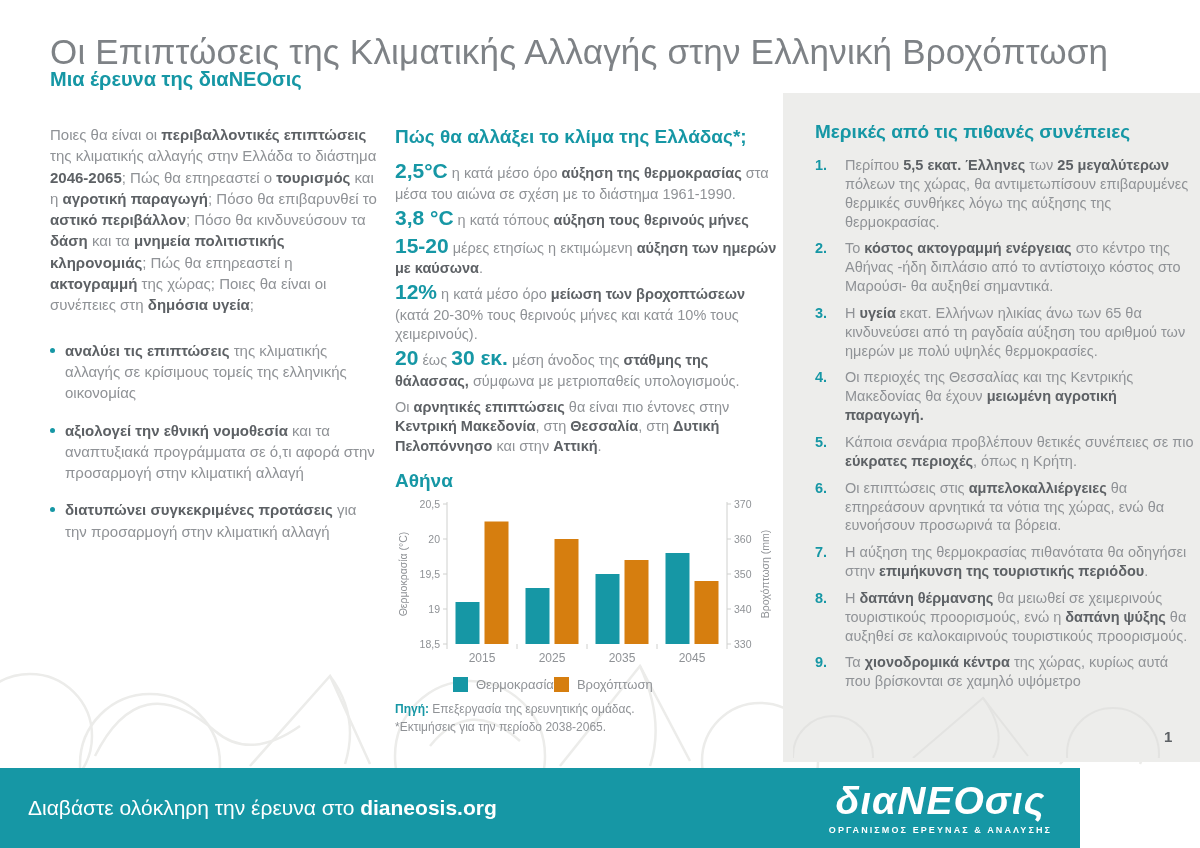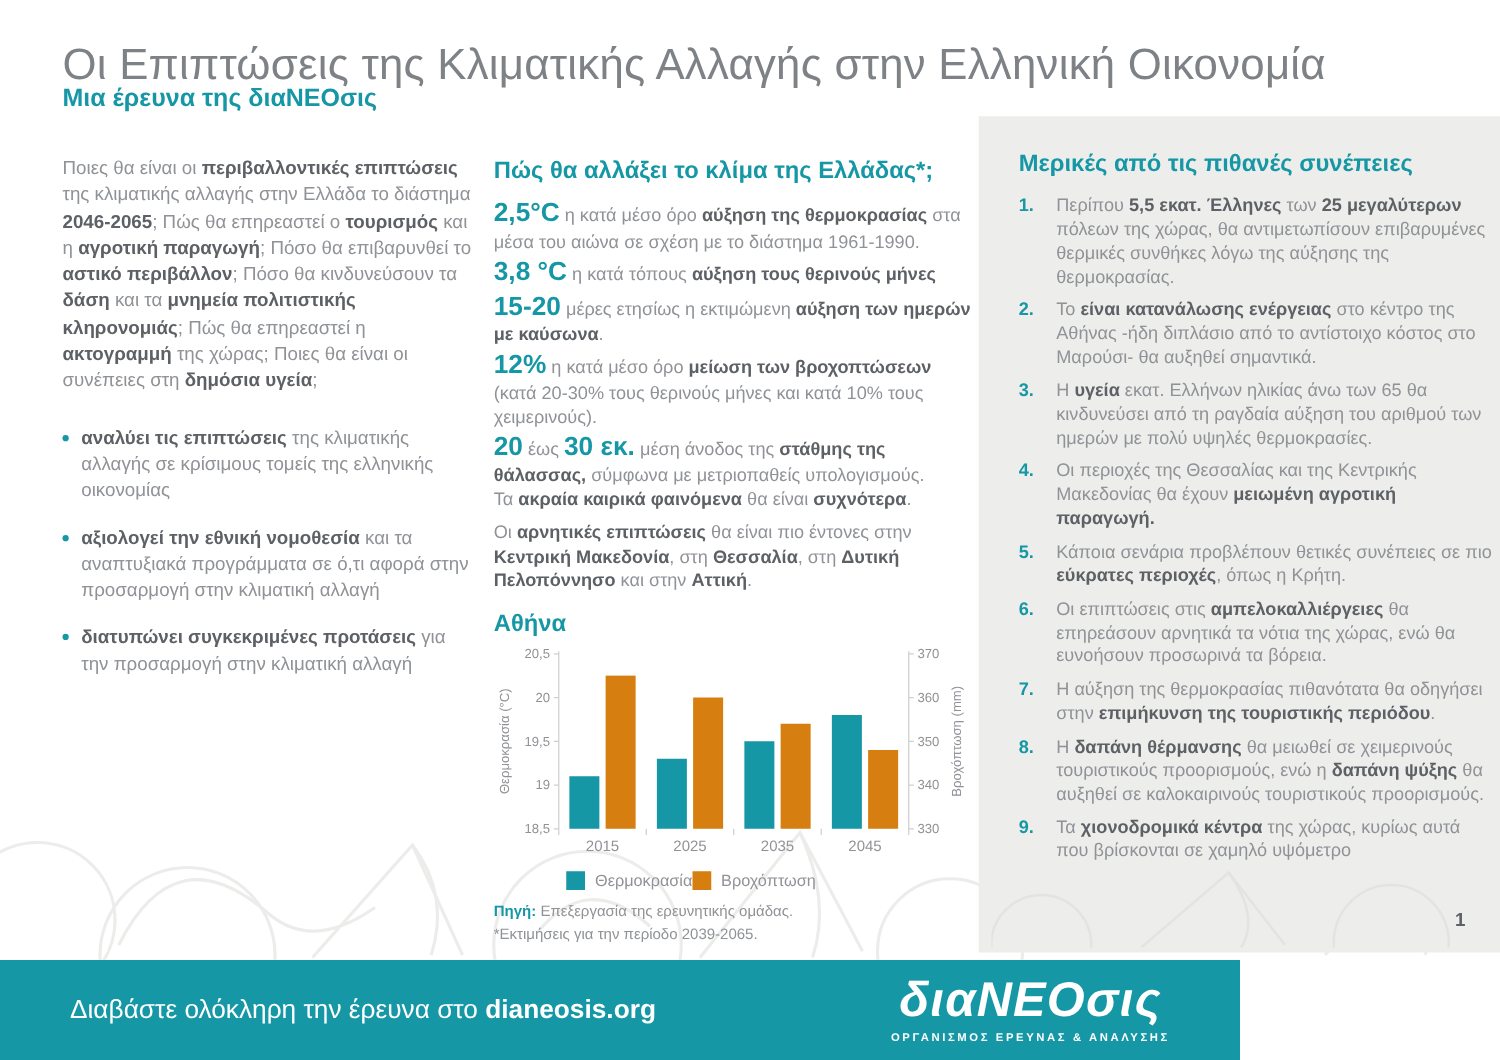--- a/index.html
+++ b/index.html
@@ -42,22 +42,22 @@
   .panel{position:absolute;left:783px;top:93px;width:440px;height:669px;background:var(--panel);
          padding:28px 28px 0 32px;box-sizing:border-box;z-index:1;overflow:hidden;}
   .panel-heading{font-size:19px;font-weight:700;color:var(--teal);margin:0 0 13px;position:relative;z-index:1;}
   .citems{position:relative;z-index:1;}
   .citem{display:grid;grid-template-columns:30px 1fr;margin-bottom:8px;font-size:14.5px;
          line-height:1.3;color:var(--text);}
   .cnum{color:var(--teal);font-weight:700;}
 
   .pagenum{position:absolute;left:1164px;top:728px;font-size:15px;font-weight:700;color:var(--textdark);z-index:2;}
 
-  .footer{position:absolute;left:0;top:768px;width:992px;height:80px;background:var(--teal);
-          display:flex;align-items:center;justify-content:space-between;padding:0 56px;
+  .footer{position:absolute;left:0;top:768px;width:1080px;height:80px;background:var(--teal);
+          display:flex;align-items:center;justify-content:space-between;padding:0 28px;
           box-sizing:border-box;color:#fff;z-index:2;}
   .footer-text{font-size:21px;}
   .footer-link{font-weight:700;color:#fff;text-decoration:none;cursor:pointer;}
   .logo{text-align:center;}
   .logo-word{font-size:39px;font-weight:700;font-style:italic;letter-spacing:1px;line-height:1;}
   .logo-tag{font-size:9px;letter-spacing:2.1px;margin-top:5px;font-weight:700;}
 </style>
 </head>
 <body>
 
@@ -73,21 +73,21 @@
       <circle cx="470" cy="120" r="75"></circle>
       <path d="M430 110 Q470 60 520 105"></path>
       <path d="M560 130 L640 30 L690 125"></path>
       <path d="M640 30 Q665 85 650 130"></path>
       <circle cx="760" cy="125" r="58"></circle>
       <path d="M1060 128 L1130 50 L1175 125"></path>
       <path d="M1130 50 Q1155 95 1140 128"></path>
     </g>
   </svg>
 
-  <h1 class="title">Οι Επιπτώσεις της Κλιματικής Αλλαγής στην Ελληνική Οικονομία</h1>
+  <h1 class="title">Οι Επιπτώσεις της Κλιματικής Αλλαγής στην Ελληνική Βροχόπτωση</h1>
   <div class="subtitle">Μια έρευνα της διαΝΕΟσις</div>
 
   <div class="col-left">
     <p><span class="seg-n">Ποιες θα είναι οι </span><span class="seg-b">περιβαλλοντικές επιπτώσεις</span><span class="seg-n"> της κλιματικής αλλαγής στην Ελλάδα το διάστημα </span><span class="seg-b">2046-2065</span><span class="seg-n">; Πώς θα επηρεαστεί ο </span><span class="seg-b">τουρισμός</span><span class="seg-n"> και η </span><span class="seg-b">αγροτική παραγωγή</span><span class="seg-n">; Πόσο θα επιβαρυνθεί το </span><span class="seg-b">αστικό περιβάλλον</span><span class="seg-n">; Πόσο θα κινδυνεύσουν τα </span><span class="seg-b">δάση</span><span class="seg-n"> και τα </span><span class="seg-b">μνημεία πολιτιστικής κληρονομιάς</span><span class="seg-n">; Πώς θα επηρεαστεί η </span><span class="seg-b">ακτογραμμή</span><span class="seg-n"> της χώρας; Ποιες θα είναι οι συνέπειες στη </span><span class="seg-b">δημόσια υγεία</span><span class="seg-n">;</span></p>
     <ul class="bullets">
       <li class="bullet-item">
           <span class="dot"></span>
           <span><span class="seg-b">αναλύει τις επιπτώσεις</span><span class="seg-n"> της κλιματικής αλλαγής σε κρίσιμους τομείς της ελληνικής οικονομίας</span></span>
         </li>
       <li class="bullet-item">
@@ -101,21 +101,20 @@
     </ul>
   </div>
 
   <div class="col-mid">
     <h2 class="mid-heading">Πώς θα αλλάξει το κλίμα της Ελλάδας*;</h2>
     <p class="stat"><span class="seg-big">2,5°C</span><span class="seg-n"> η κατά μέσο όρο </span><span class="seg-b">αύξηση της θερμοκρασίας</span><span class="seg-n"> στα μέσα του αιώνα σε σχέση με το διάστημα 1961-1990.</span></p>
     <p class="stat"><span class="seg-big">3,8 °C</span><span class="seg-n"> η κατά τόπους </span><span class="seg-b">αύξηση τους θερινούς μήνες</span></p>
     <p class="stat"><span class="seg-big">15-20</span><span class="seg-n"> μέρες ετησίως η εκτιμώμενη </span><span class="seg-b">αύξηση των ημερών με καύσωνα</span><span class="seg-n">.</span></p>
     <p class="stat"><span class="seg-big">12%</span><span class="seg-n"> η κατά μέσο όρο </span><span class="seg-b">μείωση των βροχοπτώσεων</span><span class="seg-n"> (κατά 20-30% τους θερινούς μήνες και κατά 10% τους χειμερινούς).</span></p>
     <p class="stat"><span class="seg-big">20</span><span class="seg-n"> έως </span><span class="seg-big">30 εκ.</span><span class="seg-n"> μέση άνοδος της </span><span class="seg-b">στάθμης της θάλασσας,</span><span class="seg-n"> σύμφωνα με μετριοπαθείς υπολογισμούς.</span></p>
-    <p class="stat"><span class="seg-n">Τα </span><span class="seg-b">ακραία καιρικά φαινόμενα</span><span class="seg-n"> θα είναι </span><span class="seg-b">συχνότερα</span><span class="seg-n">.</span></p>
     <p class="stat regions"><span class="seg-n">Οι </span><span class="seg-b">αρνητικές επιπτώσεις</span><span class="seg-n"> θα είναι πιο έντονες στην </span><span class="seg-b">Κεντρική Μακεδονία</span><span class="seg-n">, στη </span><span class="seg-b">Θεσσαλία</span><span class="seg-n">, στη </span><span class="seg-b">Δυτική Πελοπόννησο</span><span class="seg-n"> και στην </span><span class="seg-b">Αττική</span><span class="seg-n">.</span></p>
 
     <h3 class="chart-title">Αθήνα</h3>
     <svg id="athens-chart" width="386" height="170" viewBox="0 0 386 170">
         <line x1="52" y1="4" x2="52" y2="151" stroke="#cfd0ce"></line>
         <line x1="332" y1="4" x2="332" y2="151" stroke="#cfd0ce"></line>
         <line x1="48" y1="6" x2="52" y2="6" stroke="#cfd0ce"></line>
         <text x="45" y="9.5" text-anchor="end" class="tick">20,5</text>
         <line x1="48" y1="41" x2="52" y2="41" stroke="#cfd0ce"></line>
         <text x="45" y="44.5" text-anchor="end" class="tick">20</text>
@@ -157,41 +156,41 @@
       <span class="legend-item">
           <span class="swatch" style="background: rgb(22, 151, 165);"></span>
           <span>Θερμοκρασία</span>
         </span>
       <span class="legend-item">
           <span class="swatch" style="background: rgb(214, 126, 15);"></span>
           <span>Βροχόπτωση</span>
         </span>
     </div>
     <p class="note src-note"><span class="seg-tb">Πηγή:</span><span class="seg-n"> Επεξεργασία της ερευνητικής ομάδας.</span></p>
-    <p class="note">*Εκτιμήσεις για την περίοδο 2039-2065.</p>
+    <p class="note">*Εκτιμήσεις για την περίοδο 2038-2065.</p>
   </div>
 
   <div class="panel">
     <svg class="panel-sketch" width="380" height="70" viewBox="0 0 380 70">
       <g fill="none" stroke="#e3e3e1" stroke-width="2">
         <circle cx="40" cy="68" r="40"></circle>
         <path d="M120 70 L190 10 L235 68"></path>
         <path d="M190 10 Q215 45 200 70"></path>
         <circle cx="320" cy="66" r="46"></circle>
       </g>
     </svg>
     <h2 class="panel-heading">Μερικές από τις πιθανές συνέπειες</h2>
     <div class="citems">
       <div class="citem">
           <span class="cnum">1.</span>
           <span><span class="seg-n">Περίπου </span><span class="seg-b">5,5 εκατ. Έλληνες</span><span class="seg-n"> των </span><span class="seg-b">25 μεγαλύτερων</span><span class="seg-n"> πόλεων της χώρας, θα αντιμετωπίσουν επιβαρυμένες θερμικές συνθήκες λόγω της αύξησης της θερμοκρασίας.</span></span>
         </div>
       <div class="citem">
           <span class="cnum">2.</span>
-          <span><span class="seg-n">Το </span><span class="seg-b">είναι κατανάλωσης ενέργειας</span><span class="seg-n"> στο κέντρο της Αθήνας -ήδη διπλάσιο από το αντίστοιχο κόστος στο Μαρούσι- θα αυξηθεί σημαντικά.</span></span>
+          <span><span class="seg-n">Το </span><span class="seg-b">κόστος ακτογραμμή ενέργειας</span><span class="seg-n"> στο κέντρο της Αθήνας -ήδη διπλάσιο από το αντίστοιχο κόστος στο Μαρούσι- θα αυξηθεί σημαντικά.</span></span>
         </div>
       <div class="citem">
           <span class="cnum">3.</span>
           <span><span class="seg-n">Η </span><span class="seg-b">υγεία</span><span class="seg-n"> εκατ. Ελλήνων ηλικίας άνω των 65 θα κινδυνεύσει από τη ραγδαία αύξηση του αριθμού των ημερών με πολύ υψηλές θερμοκρασίες.</span></span>
         </div>
       <div class="citem">
           <span class="cnum">4.</span>
           <span><span class="seg-n">Οι περιοχές της Θεσσαλίας και της Κεντρικής Μακεδονίας θα έχουν </span><span class="seg-b">μειωμένη αγροτική παραγωγή.</span></span>
         </div>
       <div class="citem">

